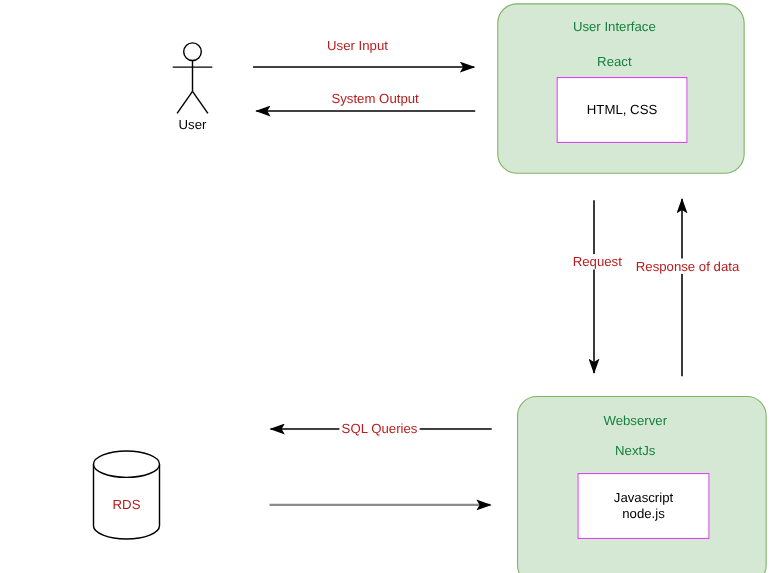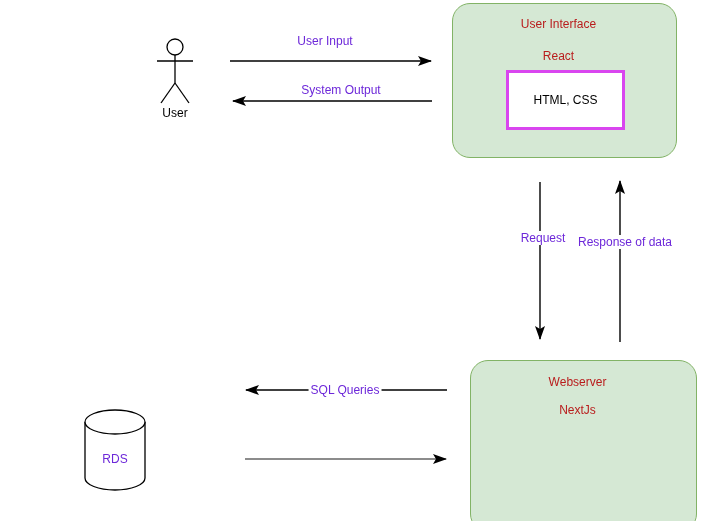--- a/index.html
+++ b/index.html
@@ -22,41 +22,41 @@
   .node{
     position:absolute;
     background:var(--node-fill);
     border:1px solid var(--node-border);
     border-radius:18px;
     z-index:1;
   }
   .node-title,.node-subtitle{
     position:absolute;left:0;right:12px;
     text-align:center;
-    font-size:12px;color:#b91c1c;
+    font-size:12px;color:#15803d;
   }
   .inner-box{
     position:absolute;
     background:var(--inner-fill);
-    border:3px solid #d946ef;
+    border:1px solid #d946ef;
     display:flex;flex-direction:column;
     align-items:center;justify-content:center;
     text-align:center;
     font-size:12px;line-height:15px;
   }
   .overlay{
     position:absolute;top:0;left:0;
     width:701px;height:521px;
     z-index:2;
   }
   .edge-label{
     position:absolute;
     transform:translate(-50%,-50%);
     white-space:nowrap;
-    font-size:12px;color:#6d28d9;
+    font-size:12px;color:#b91c1c;
     z-index:3;
   }
   .edge-label.on-line{
     background:var(--canvas-bg);
     padding:0 2px;
   }
   .actor-label{
     position:absolute;
     transform:translate(-50%,-50%);
     font-size:12px;color:#000000;z-index:3;
@@ -71,20 +71,24 @@
     <div class="node-title" style="top:13px;">User Interface</div>
     <div class="node-subtitle" style="top:45px;">React</div>
     <div class="inner-box" style="left:53px;top:66px;width:119px;height:60px;">
       <span>HTML, CSS</span>
     </div>
   </div>
 
   <div class="node" style="left:470px;top:360px;width:227px;height:172px;">
     <div class="node-title" style="top:14px;">Webserver</div>
     <div class="node-subtitle" style="top:42px;">NextJs</div>
+    <div class="inner-box" style="left:54px;top:69px;width:120px;height:60px;">
+      <span>Javascript</span>
+      <span>node.js</span>
+    </div>
   </div>
 
 
   <svg class="overlay" viewBox="0 0 701 521">
     <defs>
       <marker id="arrowBlack" markerUnits="userSpaceOnUse" markerWidth="14" markerHeight="10" refX="13" refY="5" orient="auto">
         <path d="M0,0 L14,5 L0,10 L3,5 Z" fill="#000"></path>
       </marker>
     </defs>
 

